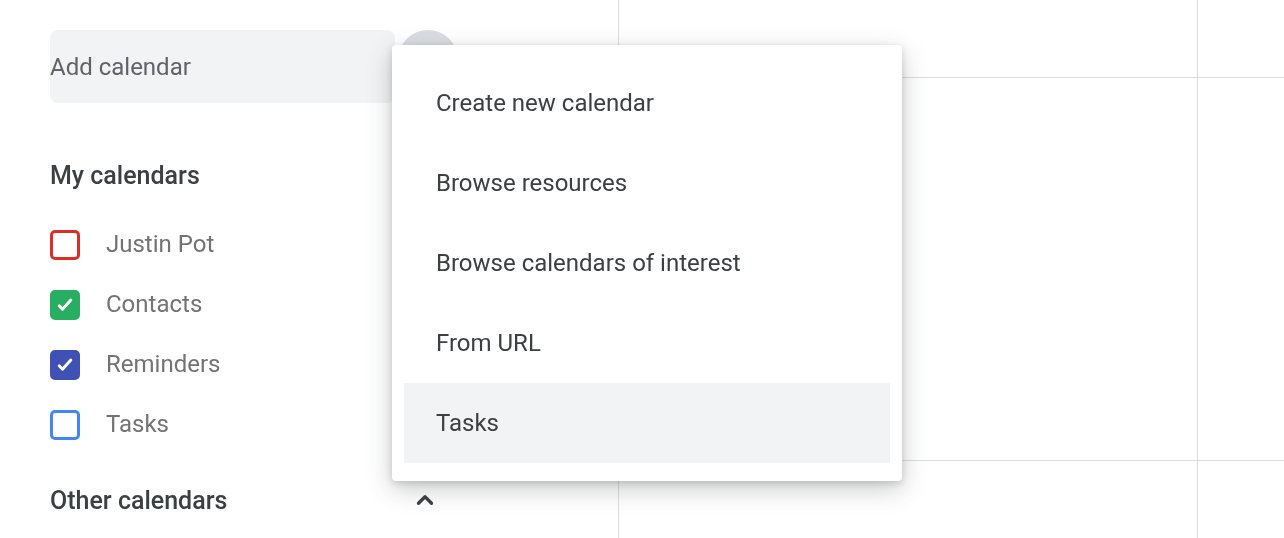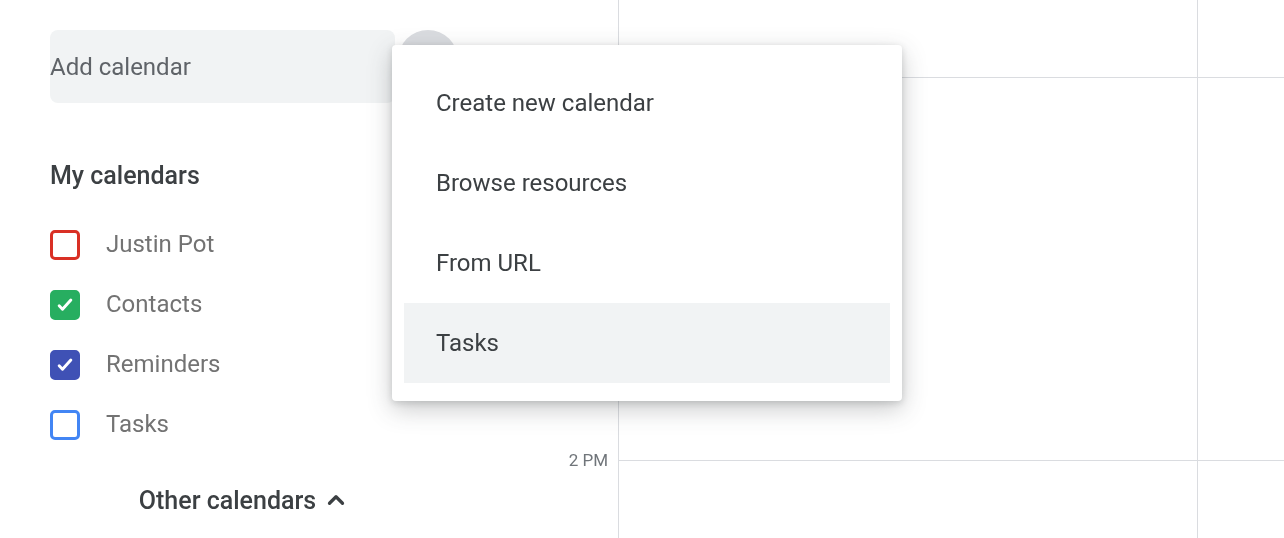--- a/index.html
+++ b/index.html
@@ -33,21 +33,21 @@
   .section-header {
     font-size: 25px;
     color: #3c4043;
     font-weight: 500;
     margin-top: 58px;
   }
   .section-header.other {
     margin-top: 40px;
     display: flex;
     align-items: center;
-    justify-content: center;
+    justify-content: space-between;
     width: 395px;
   }
   .cal-list {
     margin-top: 40px;
   }
   .cal-item {
     display: flex;
     align-items: flex-start;
     margin-bottom: 30px;
     font-size: 24px;
@@ -193,15 +193,16 @@
     <div class="hline" style="top:460px"></div>
     <div class="vline" style="left:578px"></div>
   </div>
 </div>
 
 <div class="avatar-stub"></div>
 
 <div class="menu">
   <div class="menu-item">Create new calendar</div>
   <div class="menu-item">Browse resources</div>
+  <div class="menu-item">Browse calendars of interest</div>
   <div class="menu-item">From URL</div>
   <div class="menu-item hover">Tasks</div>
 </div>
 
 </body></html>

